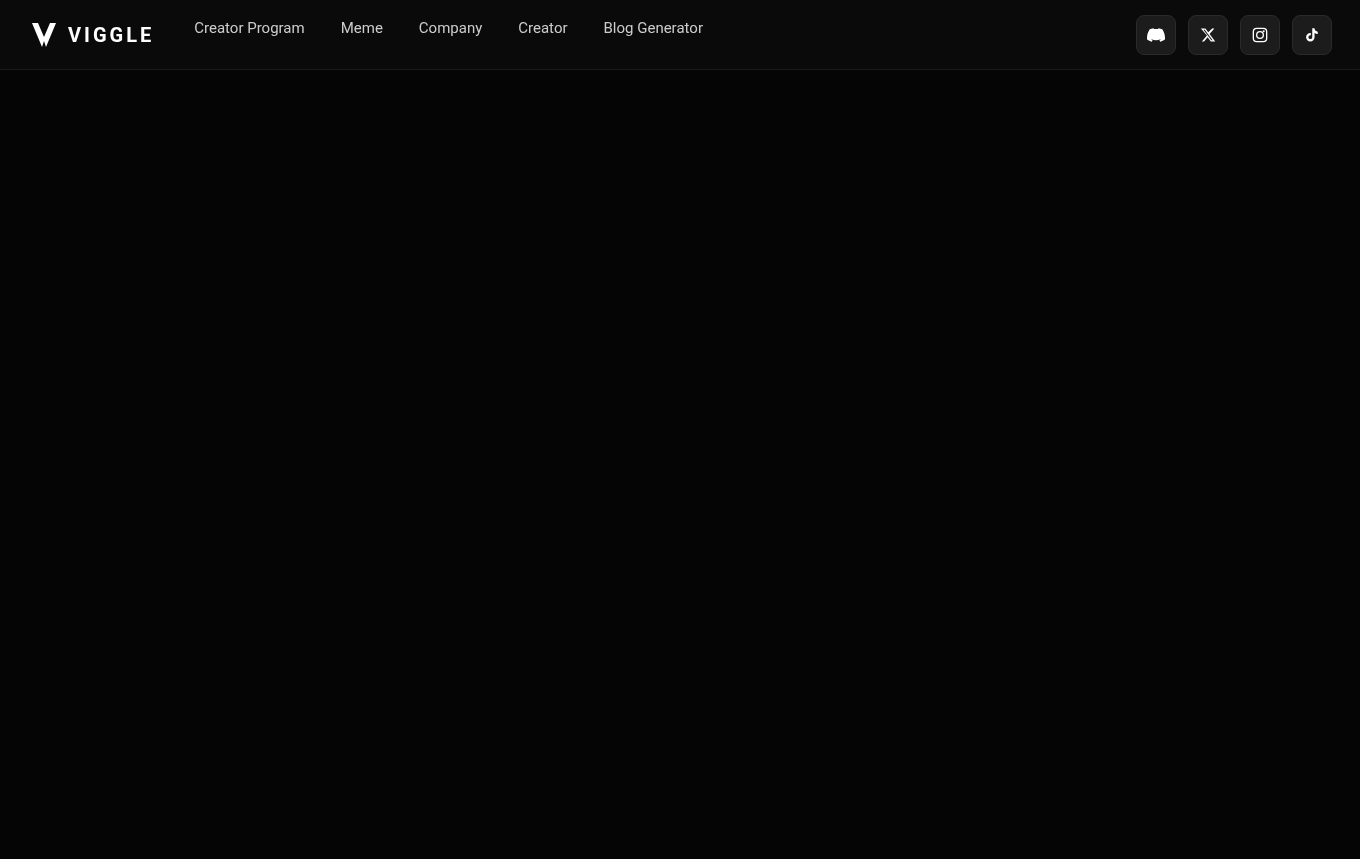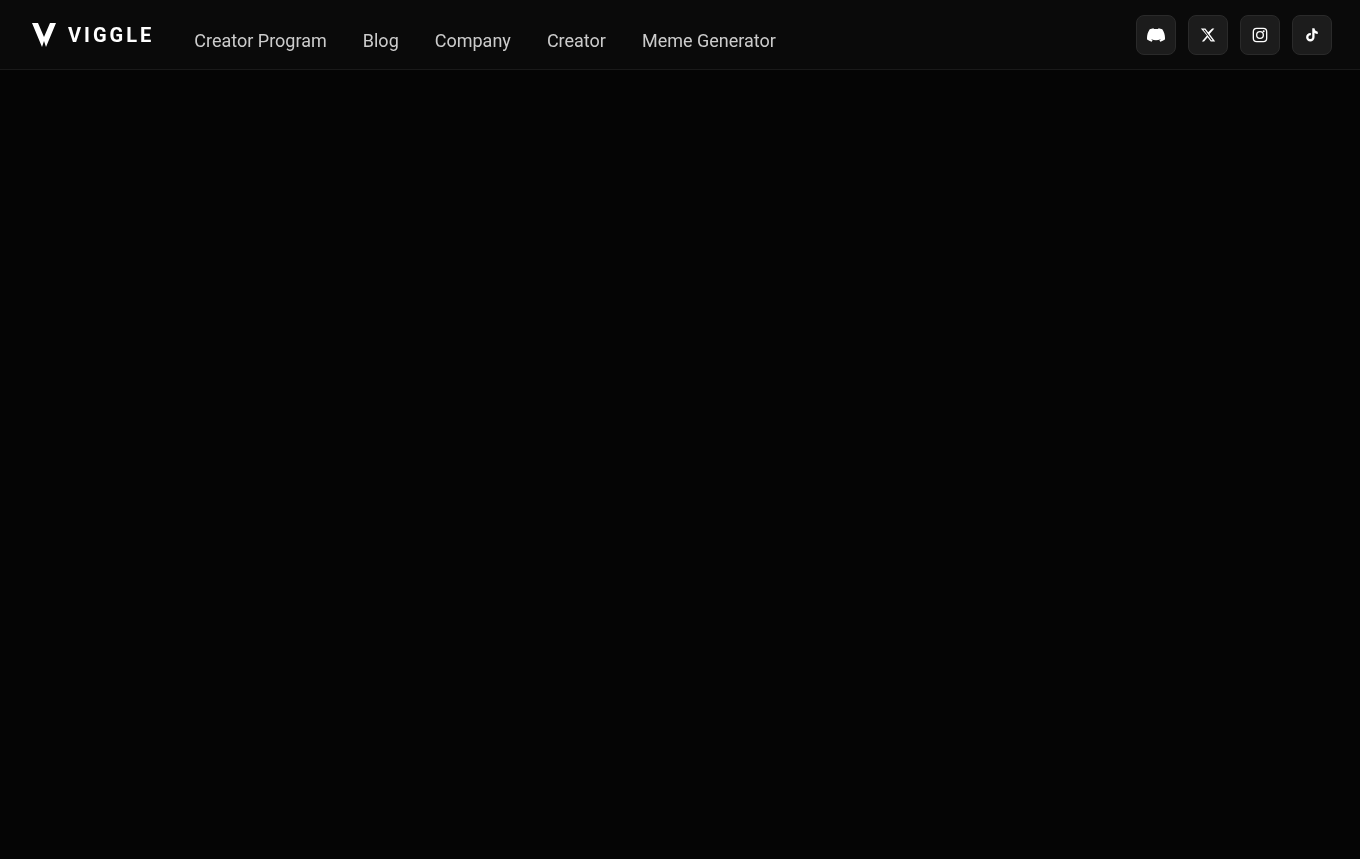--- a/index.html
+++ b/index.html
@@ -22,21 +22,21 @@
       align-items: center;
       justify-content: space-between;
       background-color: #0a0a0a;
       height: 70px;
       padding: 0 28px;
       border-bottom: 1px solid #1a1a1a;
     }
 
     .nav-left {
       display: flex;
-      align-items: flex-end;
+      align-items: flex-start;
       gap: 40px;
     }
 
     .logo-wrap {
       display: flex;
       align-items: center;
       gap: 8px;
       cursor: pointer;
     }
 
@@ -54,21 +54,21 @@
     }
 
     .nav-links {
       display: flex;
       align-items: center;
       gap: 36px;
     }
 
     .nav-link {
       color: #cccccc;
-      font-size: 18px;
+      font-size: 15px;
       font-weight: 400;
       text-decoration: none;
       cursor: pointer;
       transition: color 0.2s;
     }
 
     .nav-right {
       display: flex;
       align-items: center;
       gap: 12px;
@@ -108,24 +108,24 @@
   <div class="nav-left">
     <div class="logo-wrap">
       <svg class="logo-icon" viewBox="0 0 32 32" xmlns="http://www.w3.org/2000/svg">
         <polygon class="viggle-v" points="4,4 14,28 16,22 18,28 28,4 22,4 16,18 10,4"></polygon>
       </svg>
       <span class="logo-text">VIGGLE</span>
     </div>
 
     <div class="nav-links">
       <a class="nav-link">Creator Program</a>
-      <a class="nav-link">Blog</a>
+      <a class="nav-link">Meme</a>
       <a class="nav-link">Company</a>
       <a class="nav-link">Creator</a>
-      <a class="nav-link">Meme Generator</a>
+      <a class="nav-link">Blog Generator</a>
     </div>
   </div>
 
   <div class="nav-right">
 
     <div class="social-btn">
       <svg xmlns="http://www.w3.org/2000/svg" width="18" height="18" viewBox="0 0 24 24" fill="white">
         <path d="M20.317 4.37a19.791 19.791 0 0 0-4.885-1.515.074.074 0 0 0-.079.037c-.21.375-.444.864-.608 1.25a18.27 18.27 0 0 0-5.487 0 12.64 12.64 0 0 0-.617-1.25.077.077 0 0 0-.079-.037A19.736 19.736 0 0 0 3.677 4.37a.07.07 0 0 0-.032.027C.533 9.046-.32 13.58.099 18.057c.002.022.015.043.033.054a19.9 19.9 0 0 0 5.993 3.03.078.078 0 0 0 .084-.028c.462-.63.874-1.295 1.226-1.994a.076.076 0 0 0-.041-.106 13.107 13.107 0 0 1-1.872-.892.077.077 0 0 1-.008-.128 10.2 10.2 0 0 0 .372-.292.074.074 0 0 1 .077-.01c3.928 1.793 8.18 1.793 12.062 0a.074.074 0 0 1 .078.01c.12.098.246.198.373.292a.077.077 0 0 1-.006.127 12.299 12.299 0 0 1-1.873.892.077.077 0 0 0-.041.107c.36.698.772 1.362 1.225 1.993a.076.076 0 0 0 .084.028 19.839 19.839 0 0 0 6.002-3.03.077.077 0 0 0 .032-.054c.5-5.177-.838-9.674-3.549-13.66a.061.061 0 0 0-.031-.03z"></path>
       </svg>
     </div>

